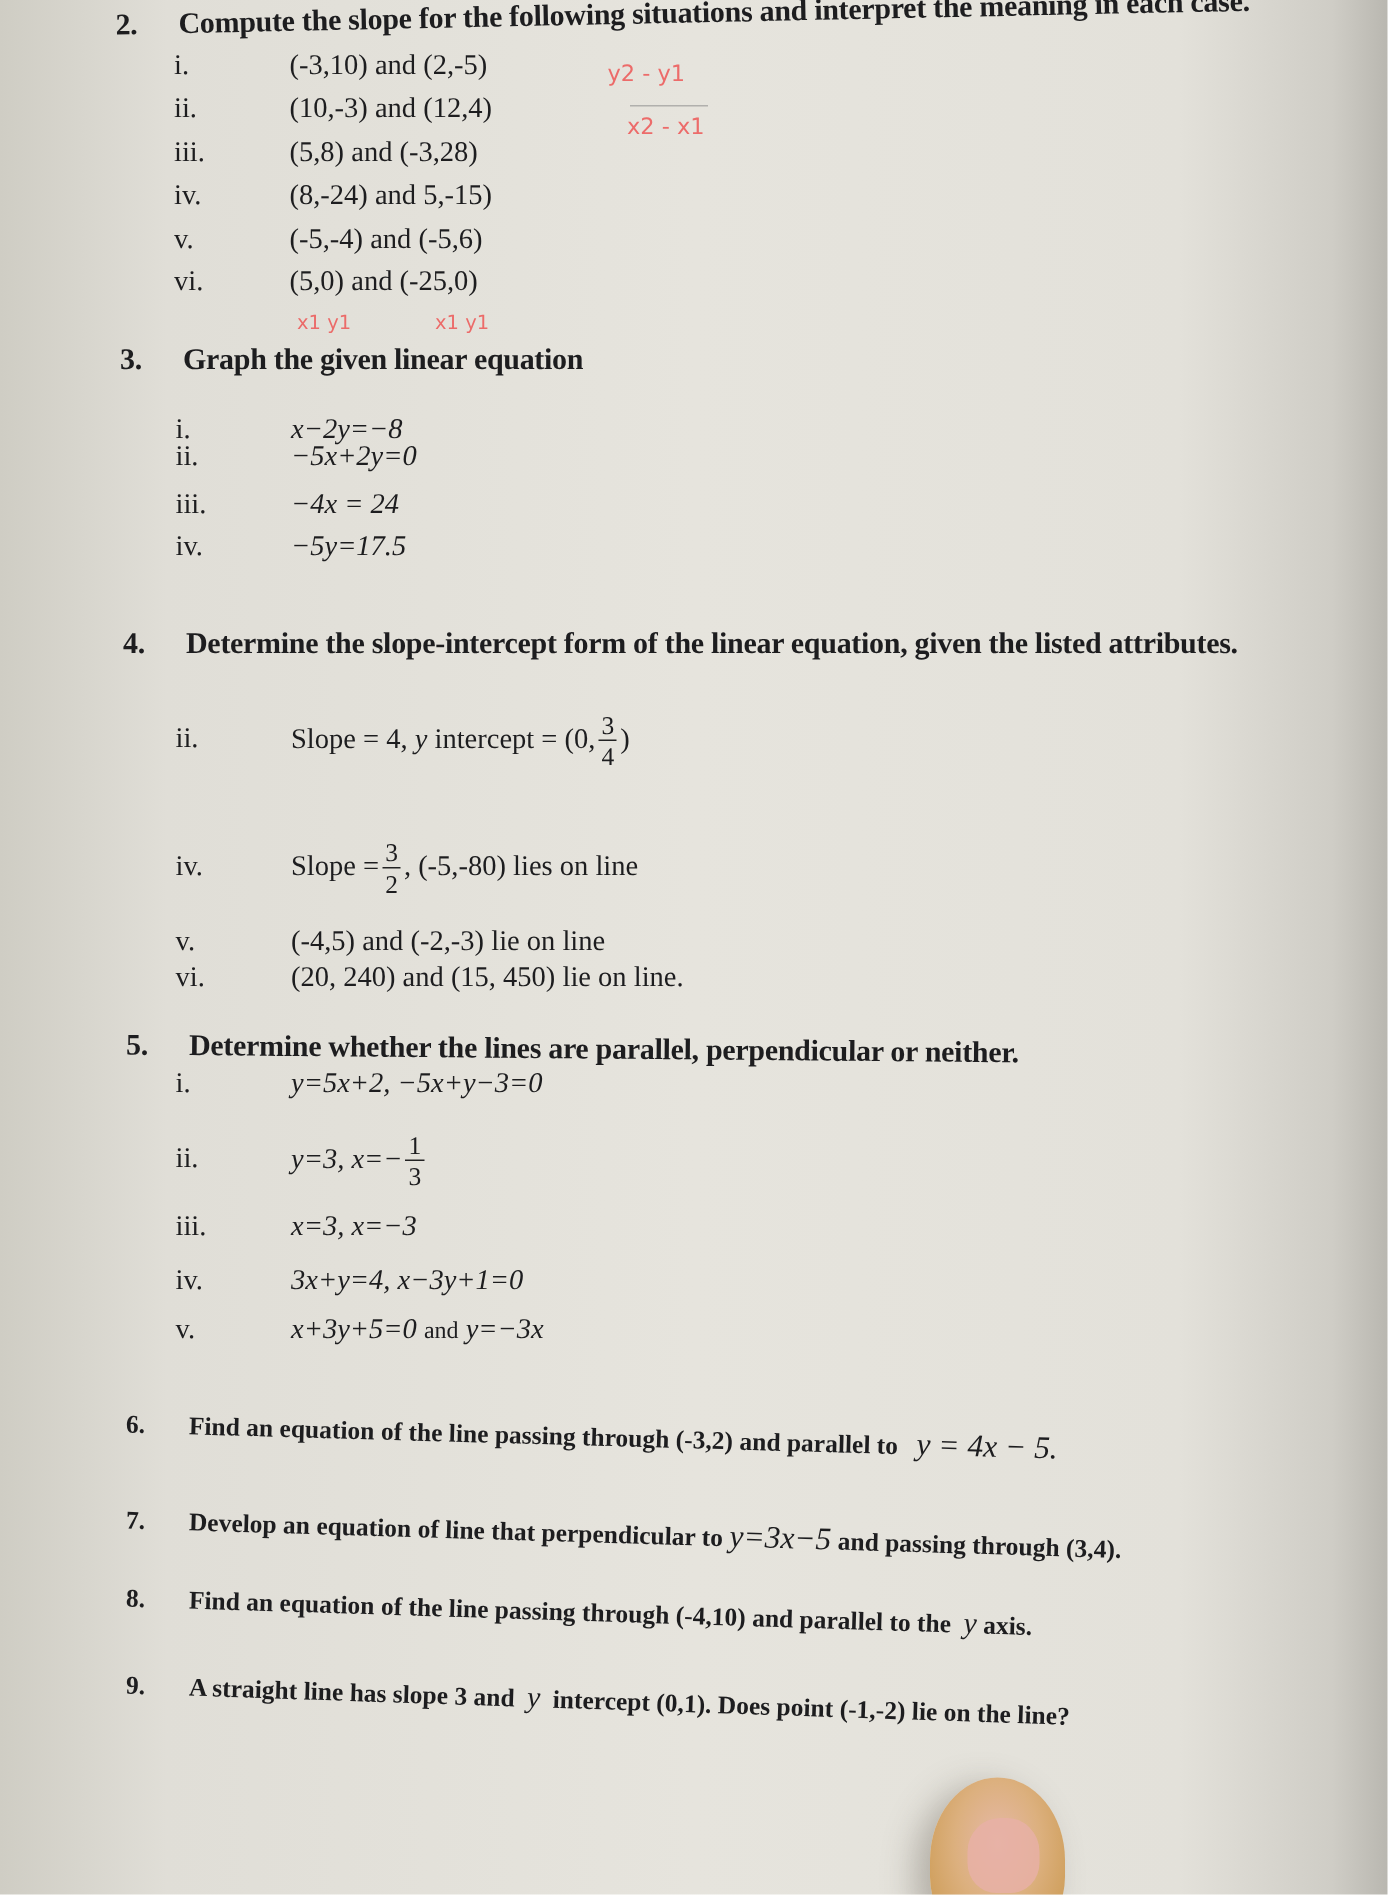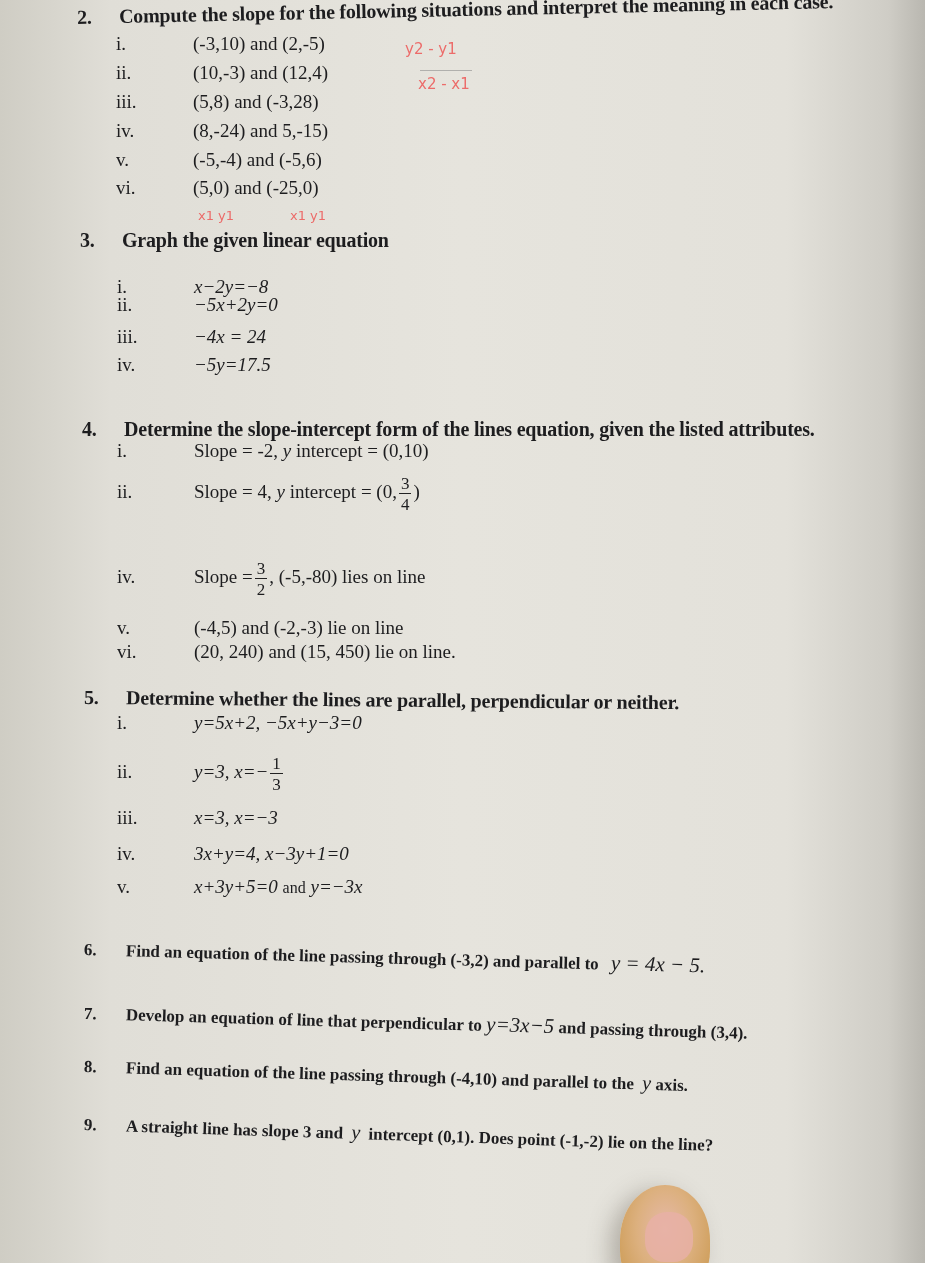--- a/index.html
+++ b/index.html
@@ -55,23 +55,22 @@
 
   <div class="abs q-title" style="left:80px; top:229px;">
     <span class="q-num">3.</span><span>Graph the given linear equation</span>
   </div>
   <div class="abs item" style="left:117px; top:276px;"><span class="rn">i.</span><span class="math">x−2y=−8</span></div>
   <div class="abs item" style="left:117px; top:294px;"><span class="rn">ii.</span><span class="math">−5x+2y=0</span></div>
   <div class="abs item" style="left:117px; top:326px;"><span class="rn">iii.</span><span class="math">−4x = 24</span></div>
   <div class="abs item" style="left:117px; top:354px;"><span class="rn">iv.</span><span class="math">−5y=17.5</span></div>
 
   <div class="abs q-title" style="left:82px; top:418px;">
-    <span class="q-num">4.</span><span>Determine the slope-intercept form of the lines equation, given the listed attributes.</span>
+    <span class="q-num">4.</span><span>Determine the slope-intercept form of the linear equation, given the listed attributes.</span>
   </div>
-  <div class="abs item" style="left:117px; top:440px;"><span class="rn">i.</span><span>Slope = -2,</span> <span class="math">y</span> <span>intercept = (0,10)</span></div>
   <div class="abs item" style="left:117px; top:475px;"><span class="rn">ii.</span><span>Slope = 4,</span> <span class="math">y</span> <span>intercept = (0,</span><span class="frac"><span class="num">3</span><span class="den">4</span></span><span>)</span></div>
   <div class="abs item" style="left:117px; top:560px;"><span class="rn">iv.</span><span>Slope =</span><span class="frac"><span class="num">3</span><span class="den">2</span></span><span>, (-5,-80) lies on line</span></div>
   <div class="abs item" style="left:117px; top:617px;"><span class="rn">v.</span><span>(-4,5) and (-2,-3) lie on line</span></div>
   <div class="abs item" style="left:117px; top:641px;"><span class="rn">vi.</span><span>(20, 240) and (15, 450) lie on line.</span></div>
 
   <div class="abs q-title" style="left:84px; top:686px; transform: rotate(0.5deg); transform-origin:left;">
     <span class="q-num">5.</span><span>Determine whether the lines are parallel, perpendicular or neither.</span>
   </div>
   <div class="abs item" style="left:117px; top:712px;"><span class="rn">i.</span><span class="math">y=5x+2, −5x+y−3=0</span></div>
   <div class="abs item" style="left:117px; top:755px;"><span class="rn">ii.</span><span class="math">y=3, x=−</span><span class="frac"><span class="num">1</span><span class="den">3</span></span></div>

